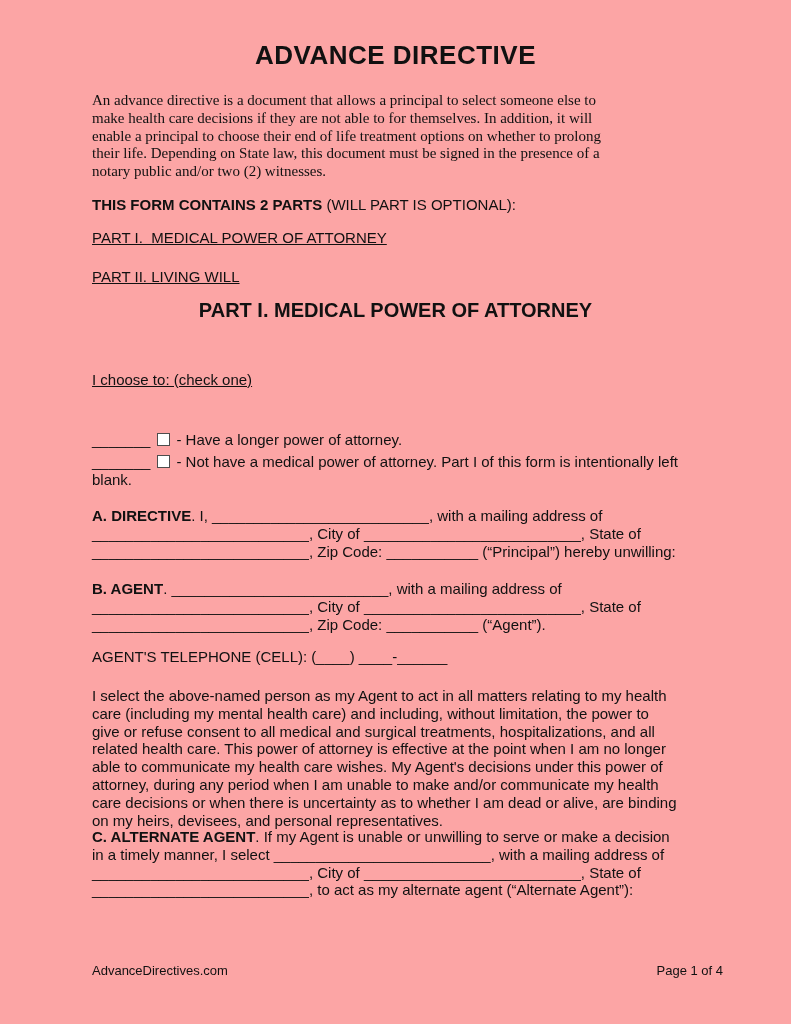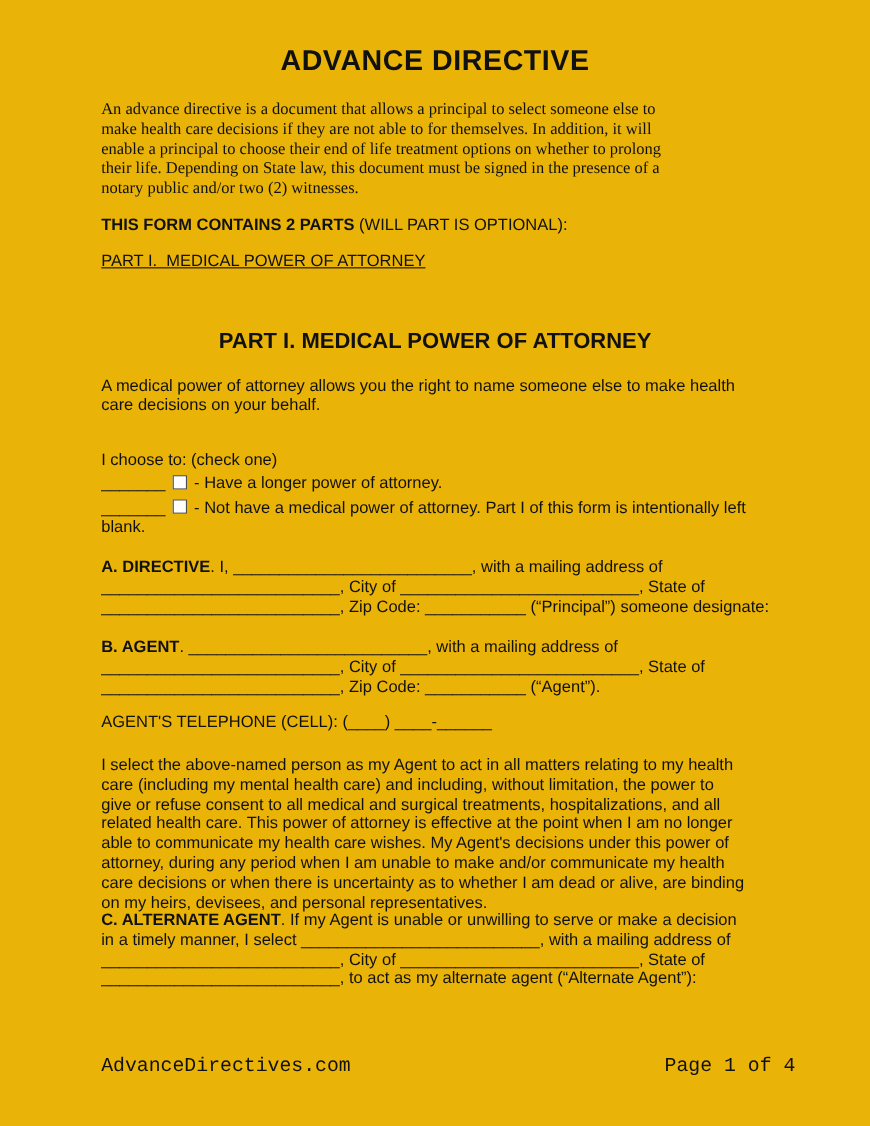--- a/index.html
+++ b/index.html
@@ -5,21 +5,21 @@
 <style>
   html, body {
     margin: 0;
     padding: 0;
     background: #ffffff;
   }
   .page {
     position: relative;
     width: 791px;
     height: 1024px;
-    background: #eab308;
+    background: #fca5a5;
     color: #111111;
     font-family: "Liberation Sans", "DejaVu Sans", sans-serif;
     font-size: 15px;
     line-height: 17.8px;
     overflow: hidden;
   }
   p, h1, h2 { margin: 0; }
 
   .title {
     position: absolute;
@@ -48,21 +48,21 @@
     width: 640px;
   }
   .prewrap { white-space: pre-line; }
   .lead { font-weight: bold; }
 
   .pos-intro     { top: 92px; font-family: Liberation Serif, serif; }
   .pos-note      { top: 196px; }
   .pos-link1     { top: 229px; }
   .pos-link2     { top: 268px; }
   .pos-desc      { top: 342px; }
-  .pos-choose    { top: 410px; }
+  .pos-choose    { top: 371px; text-decoration: underline; }
   .pos-choices   { top: 431px; }
   .pos-principal { top: 507px; }
   .pos-agent     { top: 580px; }
   .pos-phone     { top: 648px; }
   .pos-powers    { top: 687px; }
   .pos-alternate { top: 828px; }
 
   .doclink {
     text-decoration: underline;
     color: inherit;
@@ -79,59 +79,57 @@
     vertical-align: -1px;
     margin: 0 6px 0 7px;
   }
   .footer {
     position: absolute;
     top: 962px;
     left: 92px;
     width: 631px;
     display: flex;
     justify-content: space-between;
-    font-size: 18px;
+    font-size: 13px;
     line-height: 17px;
-    font-family: Liberation Mono, monospace;
   }
 </style>
 </head>
 <body>
 
 <div class="page">
 
   <h1 class="title">ADVANCE DIRECTIVE</h1>
 
   <p class="blk prewrap pos-intro">An advance directive is a document that allows a principal to select someone else to
 make health care decisions if they are not able to for themselves. In addition, it will
 enable a principal to choose their end of life treatment options on whether to prolong
 their life. Depending on State law, this document must be signed in the presence of a
 notary public and/or two (2) witnesses.</p>
 
   <p class="blk pos-note"><strong class="lead">THIS FORM CONTAINS 2 PARTS</strong><span> (WILL PART IS OPTIONAL):</span></p>
 
   <p class="blk pos-link1"><span class="doclink">PART I.&nbsp; MEDICAL POWER OF ATTORNEY</span></p>
 
+  <p class="blk pos-link2"><span class="doclink">PART II. LIVING WILL</span></p>
 
   <h2 class="h2">PART I. MEDICAL POWER OF ATTORNEY</h2>
 
-  <p class="blk prewrap pos-desc">A medical power of attorney allows you the right to name someone else to make health
-care decisions on your behalf.</p>
 
   <p class="blk pos-choose">I choose to: (check one)</p>
 
   <div class="blk pos-choices">
     <div class="choice"><span class="blank">_______</span><span class="checkbox"></span><span>- Have a longer power of attorney.</span></div>
     <div class="choice"><span class="blank">_______</span><span class="checkbox"></span><span>- Not have a medical power of attorney. Part I of this form is intentionally left
 blank.</span></div>
   </div>
 
   <p class="blk prewrap pos-principal"><strong class="lead">A. DIRECTIVE</strong><span>. I, __________________________, with a mailing address of
 __________________________, City of __________________________, State of
-__________________________, Zip Code: ___________ (“Principal”) someone designate:</span></p>
+__________________________, Zip Code: ___________ (“Principal”) hereby unwilling:</span></p>
 
   <p class="blk prewrap pos-agent"><strong class="lead">B. AGENT</strong><span>. __________________________, with a mailing address of
 __________________________, City of __________________________, State of
 __________________________, Zip Code: ___________ (“Agent”).</span></p>
 
   <p class="blk prewrap pos-powers">I select the above-named person as my Agent to act in all matters relating to my health
 care (including my mental health care) and including, without limitation, the power to
 give or refuse consent to all medical and surgical treatments, hospitalizations, and all
 related health care. This power of attorney is effective at the point when I am no longer
 able to communicate my health care wishes. My Agent's decisions under this power of

